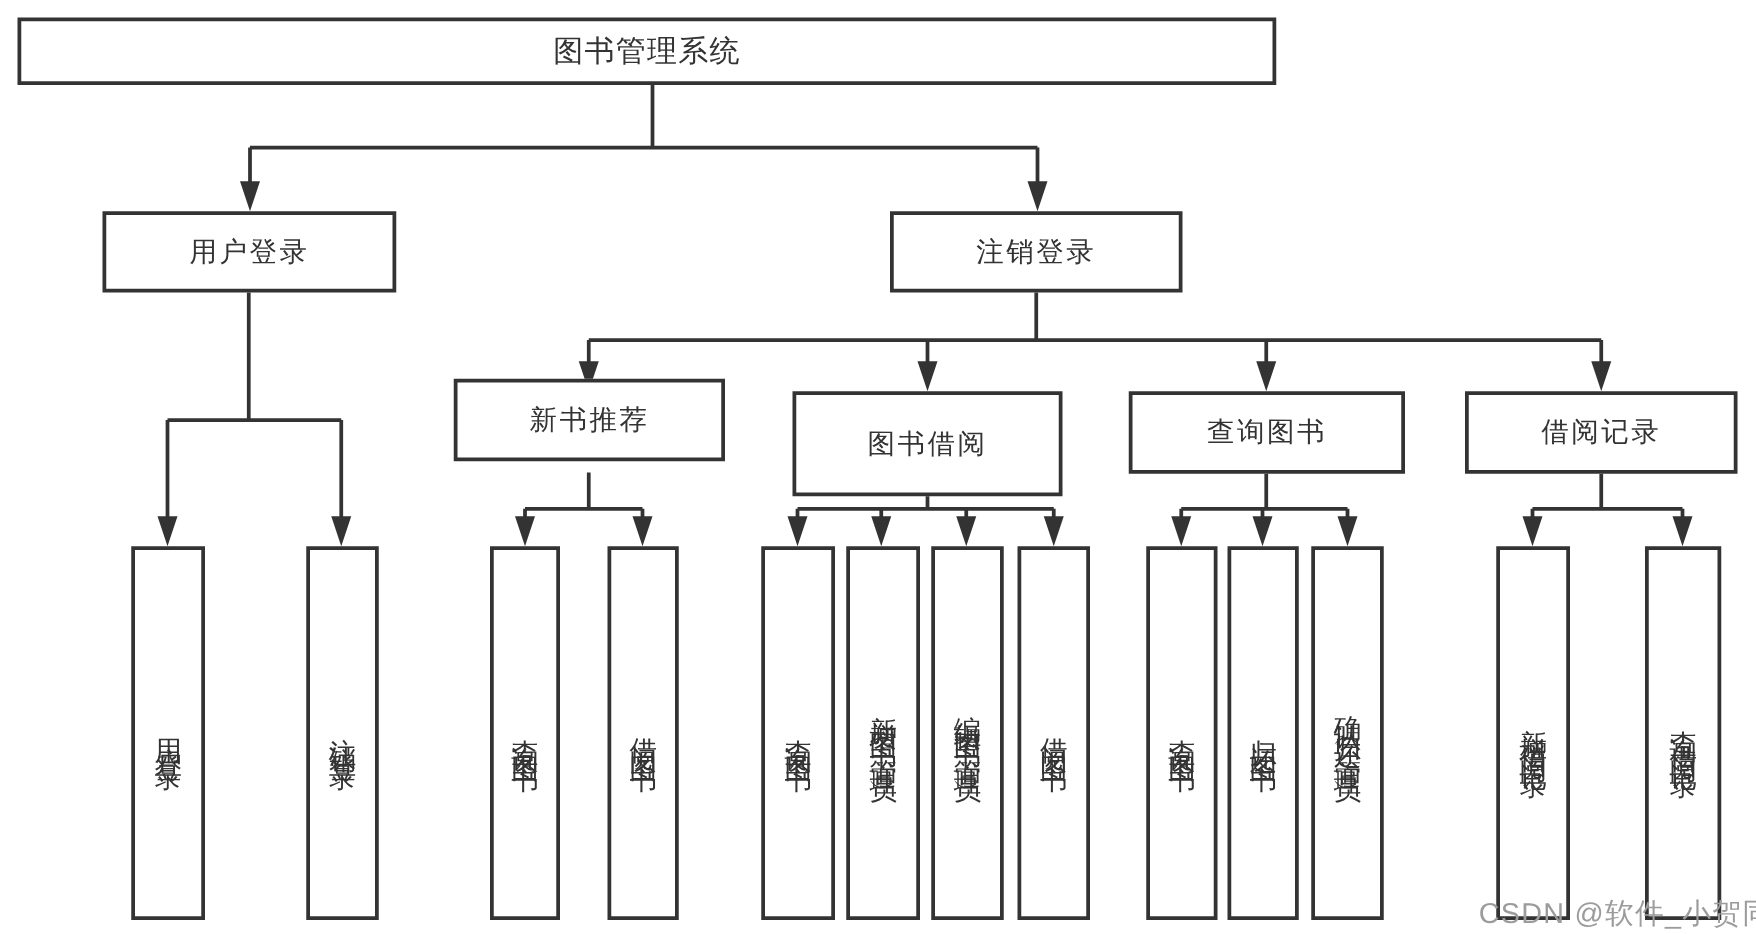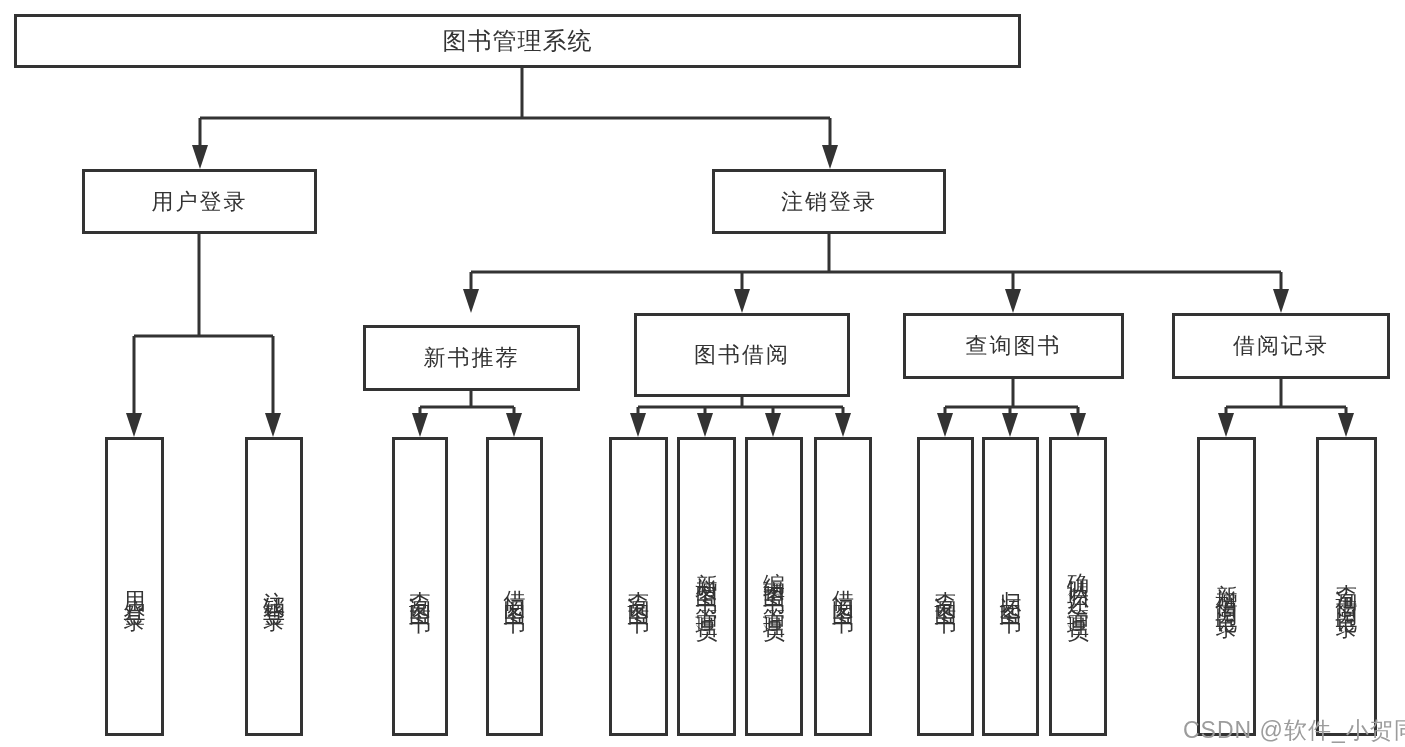--- a/index.html
+++ b/index.html
@@ -75,21 +75,21 @@
     <polygon points="1070,413 1086,413 1078,437"></polygon>
     <polygon points="1218,413 1234,413 1226,437"></polygon>
     <polygon points="1338,413 1354,413 1346,437"></polygon>
   </svg>
 
   <div class="box hbox rootbox" style="left:14px;top:14px;width:1007px;height:54px">图书管理系统</div>
 
   <div class="box hbox" style="left:82px;top:169px;width:235px;height:65px">用户登录</div>
   <div class="box hbox" style="left:712px;top:169px;width:234px;height:65px">注销登录</div>
 
-  <div class="box hbox" style="left:363px;top:325px;width:217px;height:66px">新书推荐</div>
+  <div class="box hbox" style="left:363px;top:303px;width:217px;height:66px">新书推荐</div>
   <div class="box hbox" style="left:634px;top:313px;width:216px;height:84px">图书借阅</div>
   <div class="box hbox" style="left:903px;top:313px;width:221px;height:66px">查询图书</div>
   <div class="box hbox" style="left:1172px;top:313px;width:218px;height:66px">借阅记录</div>
 
   <div class="box leaf" style="left:105px;top:437px;width:59px;height:299px">用户登录</div>
   <div class="box leaf" style="left:245px;top:437px;width:58px;height:299px">注销登录</div>
 
   <div class="box leaf" style="left:392px;top:437px;width:56px;height:299px">查询图书</div>
   <div class="box leaf" style="left:486px;top:437px;width:57px;height:299px">借阅图书</div>
 

